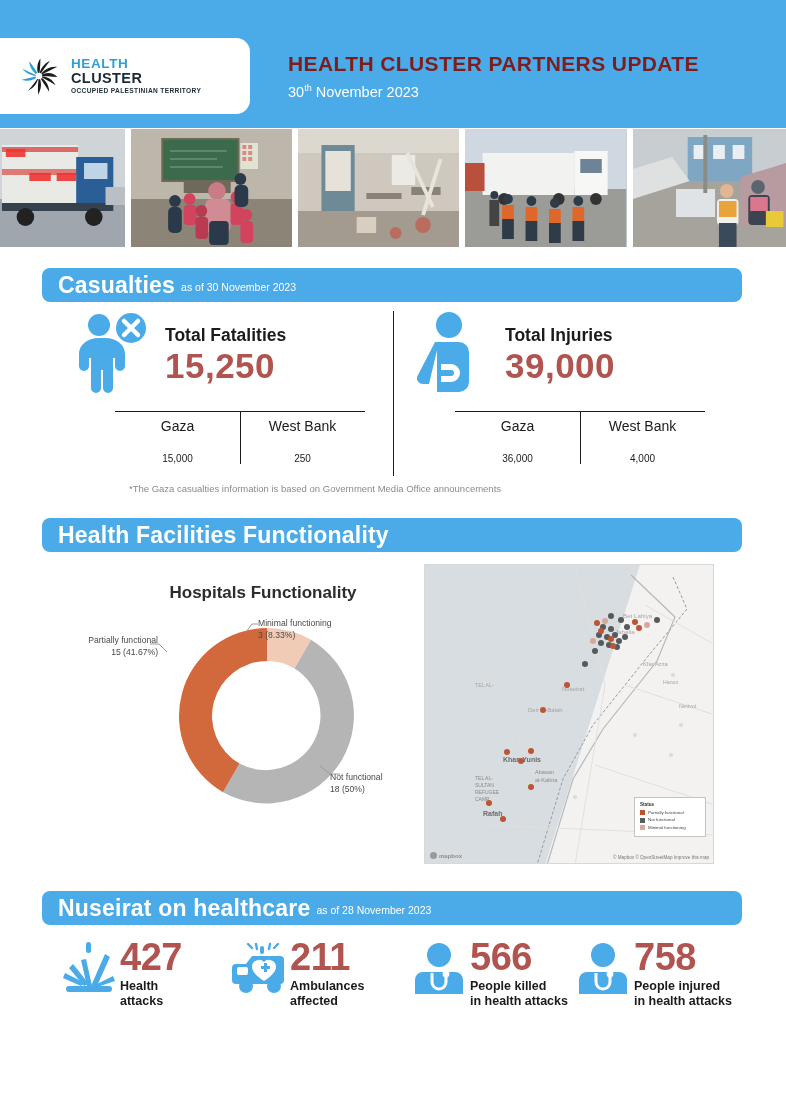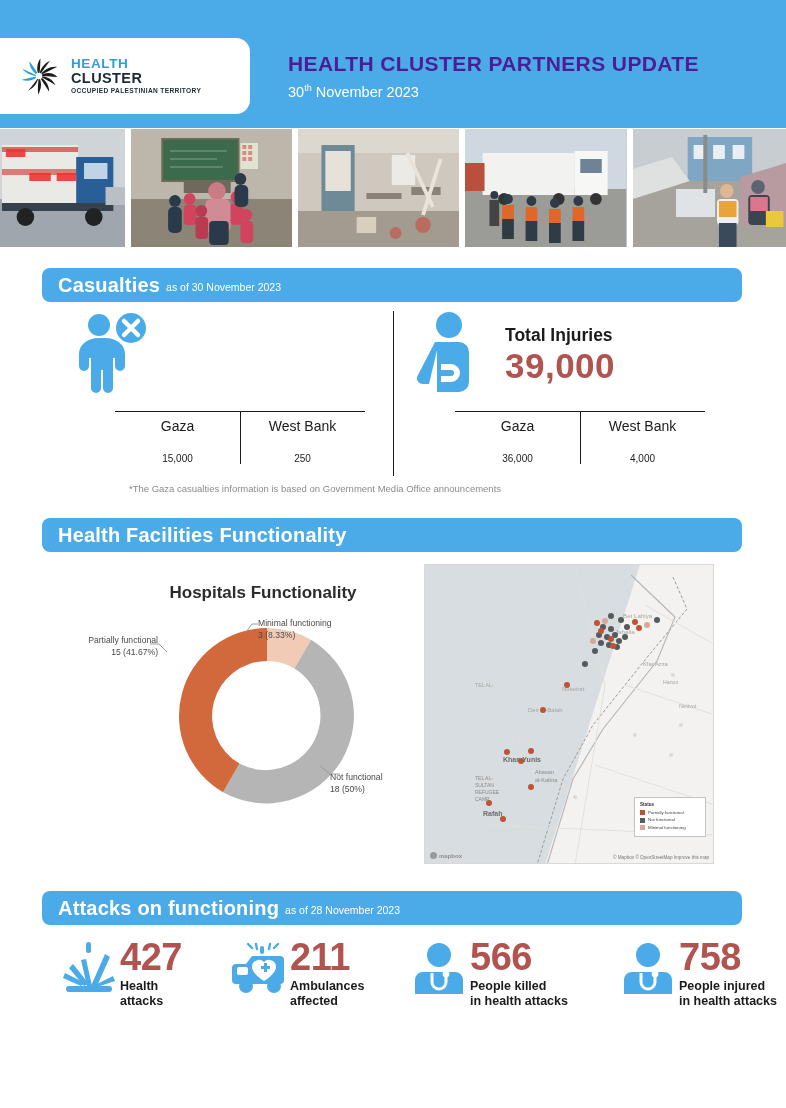--- a/index.html
+++ b/index.html
@@ -28,21 +28,21 @@
   }
   .logo-cluster {
     font-size: 14.5px; font-weight: bold; color: #1b2a33; letter-spacing: .4px;
   }
   .logo-opt {
     font-size: 6.6px; font-weight: bold; color: #1b2a33; letter-spacing: .35px;
     margin-top: 2px;
   }
   .header-title {
     position: absolute; left: 288px; top: 52px;
-    font-size: 21px; font-weight: bold; color: #4c1d95; letter-spacing: .4px;
+    font-size: 21px; font-weight: bold; color: #7f1d1d; letter-spacing: .4px;
   }
   .header-date {
     position: absolute; left: 288px; top: 83px;
     font-size: 14.5px; color: #ffffff; font-weight: 400;
   }
   .header-date sup { font-size: 9px; vertical-align: super; }
 
   
   .photostrip {
     position: absolute; left: 0; top: 129px; width: 786px; height: 118px;
@@ -51,21 +51,21 @@
   .photo { position: relative; overflow: hidden; background: #c9cdd2; }
   .photo svg { display:block; width:100%; height:100%; }
 
   
   .secbar {
     position: absolute; left: 42px; width: 700px; height: 34px;
     background: #4aabe8; border-radius: 8px;
     display: flex; align-items: center; padding-left: 16px;
     color: #fff;
   }
-  .secbar .st { font-size: 20px; font-weight: bold; letter-spacing: .2px; }
+  .secbar .st { font-size: 23px; font-weight: bold; letter-spacing: .2px; }
   .secbar .ss { font-size: 10.5px; font-weight: 400; margin-left: 6px; position: relative; top: 2px; }
 
   
   .cas-wrap { position: absolute; left: 0; top: 305px; width: 786px; height: 200px; }
   .cas-divider {
     position: absolute; left: 393px; top: 6px; width: 1px; height: 165px; background: #1b1b1b;
   }
   .cas-block { position: absolute; top: 0; width: 340px; }
   .cas-left { left: 60px; }
   .cas-right { left: 400px; }
@@ -329,20 +329,24 @@
 
     <div class="cas-block cas-left">
       <div class="cas-top">
         <div class="cas-icon">
           <svg width="92" height="92" viewBox="0 0 92 92">
             <circle cx="32" cy="17" r="11" fill="#4aabe8"></circle>
             <path d="M32 30 c-12 0 -20 7 -20 16 v12 a5 5 0 0 0 10 0 v-8 h2 v30 a5 5 0 0 0 10 0 v-18 h2 v18 a5 5 0 0 0 10 0 v-30 h2 v8 a5 5 0 0 0 10 0 v-12 c0 -9 -8 -16 -20 -16z" fill="#4aabe8"></path>
             <circle cx="64" cy="20" r="15" fill="#4aabe8"></circle>
             <path d="M57 13 L71 27 M71 13 L57 27" stroke="#fff" stroke-width="4.5" stroke-linecap="round"></path>
           </svg>
+        </div>
+        <div class="cas-nums">
+          <div class="cas-label">Total Fatalities</div>
+          <div class="cas-value">15,250</div>
         </div>
       </div>
       <div class="cas-table">
         <div class="cas-rule"></div>
         <div class="cas-row">
           <div class="cas-cell">
               <div class="cas-head">Gaza</div>
             </div>
           <div class="cas-cell sep">
               <div class="cas-head">West Bank</div>
@@ -553,21 +557,21 @@
     </div>
 
     <div class="map-logo">
       <span class="circ"></span>
       <span>mapbox</span>
     </div>
     <div class="map-attrib">© Mapbox © OpenStreetMap  Improve this map</div>
   </div>
 
   <div class="secbar" style="top:891px">
-    <span class="st">Attacks on functioning</span>
+    <span class="st">Nuseirat on healthcare</span>
     <span class="ss">as of 28 November 2023</span>
   </div>
 
   <div class="atk-wrap">
 
     <div class="atk-item" style="left:58px">
       <div class="atk-row">
         <div class="atk-icon">
           <svg width="56" height="54" viewBox="0 0 56 54">
             <g fill="#4aabe8">
@@ -631,21 +635,21 @@
           </svg>
         </div>
         <div>
           <div class="atk-num">566</div>
           <div class="atk-cap" style="white-space:pre-line">People killed
 in health attacks</div>
         </div>
       </div>
     </div>
 
-    <div class="atk-item" style="left:617px">
+    <div class="atk-item" style="left:572px">
       <div class="atk-row">
         <div class="atk-icon">
           <svg width="52" height="54" viewBox="0 0 52 54">
             <g fill="#4aabe8">
               <circle cx="26" cy="13" r="12"></circle>
               <path d="M10 30 h32 a8 8 0 0 1 8 8 v14 h-48 v-14 a8 8 0 0 1 8 -8z"></path>
             </g>
             <g fill="none" stroke="#ffffff" stroke-width="3">
               <path d="M19 31 v9 a7 7 0 0 0 14 0 v-7"></path>
             </g>

